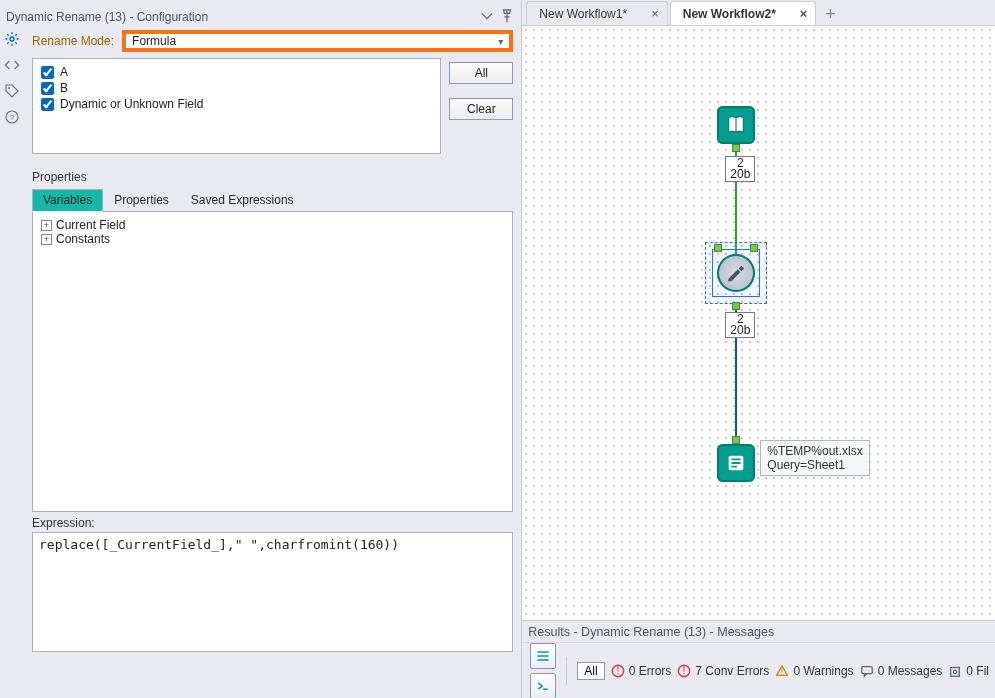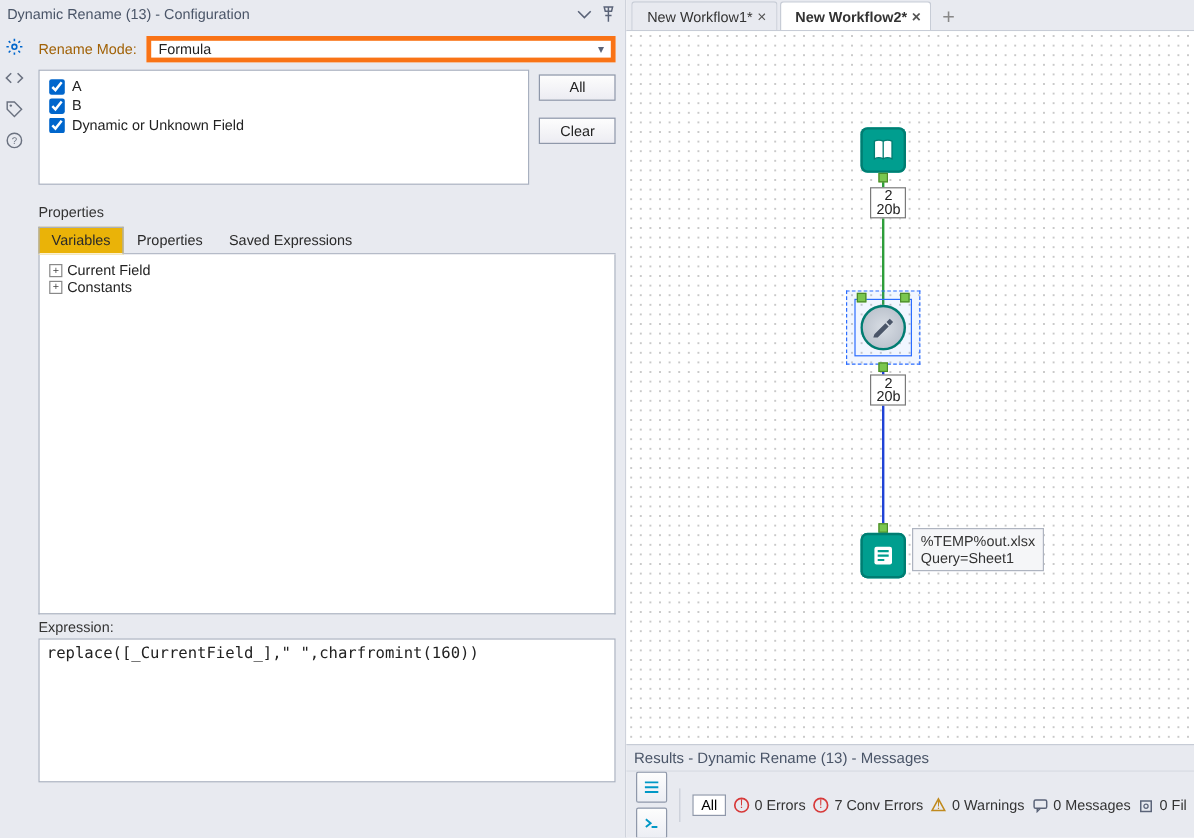--- a/index.html
+++ b/index.html
@@ -3,21 +3,21 @@
 <meta charset="utf-8">
 <style>
   * { box-sizing: border-box; margin: 0; padding: 0; font-family: "Segoe UI", Tahoma, sans-serif; font-size: 12px; }
   html, body { width: 995px; height: 698px; overflow: hidden; background: #e8eaf0; }
 
   .root { display: flex; width: 995px; height: 698px; }
 
   
   .left { width: 552px; height: 698px; background: #e8eaf0; display: flex; flex-direction: column; border-right: 1px solid #c7ccd6; }
 
-  .titlebar { height: 24px; display: flex; align-items: center; padding: 0 6px; color: #4a5568; font-size: 13px; gap: 4px; }
+  .titlebar { height: 24px; display: flex; align-items: flex-end; padding: 0 6px; color: #4a5568; font-size: 13px; gap: 4px; }
   .titlebar-spacer { flex: 1; }
   .title-icon { width: 16px; height: 16px; display: flex; align-items: center; justify-content: center; color: #5a6378; }
 
   .left-body { flex: 1; display: flex; }
 
   .left-iconstrip { width: 24px; display: flex; flex-direction: column; align-items: center; padding-top: 6px; gap: 8px; }
   .strip-icon { width: 18px; height: 18px; display:flex; align-items:center; justify-content:center; color:#6b7280; }
   .strip-icon.active { color:#0066cc; }
 
   .config-area { flex: 1; display: flex; flex-direction: column; padding: 6px 8px 0 8px; }
@@ -32,34 +32,34 @@
   .chk { display:flex; align-items:center; gap:6px; color:#222; }
   .chk input { width:13px; height:13px; accent-color:#0066cc; }
 
   .side-buttons { width: 64px; display:flex; flex-direction:column; gap:14px; padding-top:4px; }
   .btn { height: 22px; border:1px solid #8f98aa; background: linear-gradient(#fdfdfd,#ececf2); color:#222; display:flex; align-items:center; justify-content:center; cursor:pointer; }
 
   .section-label { margin-top: 16px; color:#333; }
 
   .inner-tabs { margin-top: 4px; display:flex; border-bottom:1px solid #a8b0bf; }
   .inner-tab { padding: 3px 10px 4px 10px; border:1px solid transparent; border-bottom:none; color:#2a2a2a; cursor:pointer; position:relative; top:1px; background:transparent; }
-  .inner-tab.active { background:#eab308; border-color:#a8b0bf; border-bottom:1px solid #fff; }
+  .inner-tab.active { background:#14b8a6; border-color:#a8b0bf; border-bottom:1px solid #fff; }
 
   .tree-box { border:1px solid #a8b0bf; border-top:none; background:#fff; height: 300px; padding:6px 8px; color:#222; overflow:auto; }
   .tree-item { display:flex; align-items:center; gap:4px; }
   .tree-exp { width:11px; height:11px; border:1px solid #888; display:flex; align-items:center; justify-content:center; font-size:9px; line-height:9px; color:#444; background:#fff;}
 
   .expr-label { margin-top: 4px; color:#333; }
   .expr-box { border:1px solid #a8b0bf; background:#fff; min-height: 120px; padding: 4px 6px; font-family: Consolas, monospace; font-size:13px; color:#222; white-space:pre; overflow:auto; margin-top:2px;}
 
   
   .right { flex:1; display:flex; flex-direction:column; background:#fff; }
 
   .doc-tabs { height:26px; background:#e8eaf0; display:flex; align-items:flex-end; border-bottom:1px solid #c7ccd6; padding-left:4px; }
-  .doc-tab { height:24px; padding:0 8px 0 12px; display:flex; align-items:center; gap:4px; border:1px solid #c7ccd6; border-bottom:none; background:#e8eaf0; color:#333; cursor:pointer; margin-right:2px; border-top-left-radius:3px; border-top-right-radius:3px;}
+  .doc-tab { height:24px; padding:0 8px 0 12px; display:flex; align-items:center; gap:24px; border:1px solid #c7ccd6; border-bottom:none; background:#e8eaf0; color:#333; cursor:pointer; margin-right:2px; border-top-left-radius:3px; border-top-right-radius:3px;}
   .doc-tab.active { background:#fff; font-weight:600;justify-content:center; }
   .doc-tab .x { color:#555; font-size:13px; }
   .doc-add { width:24px; height:22px; display:flex; align-items:center; justify-content:center; color:#888; font-size:18px; cursor:pointer; }
 
   .canvas { flex:1; position:relative; background:#fff; overflow:hidden;
     background-image: radial-gradient(circle, #c9c9c9 0.8px, transparent 0.8px);
     background-size: 8px 8px;
   }
 
   .tool { position:absolute; width:38px; height:38px; border-radius:6px; background:#009e8f; display:flex; align-items:center; justify-content:center; box-shadow: inset 0 0 0 2px #007d72; }

